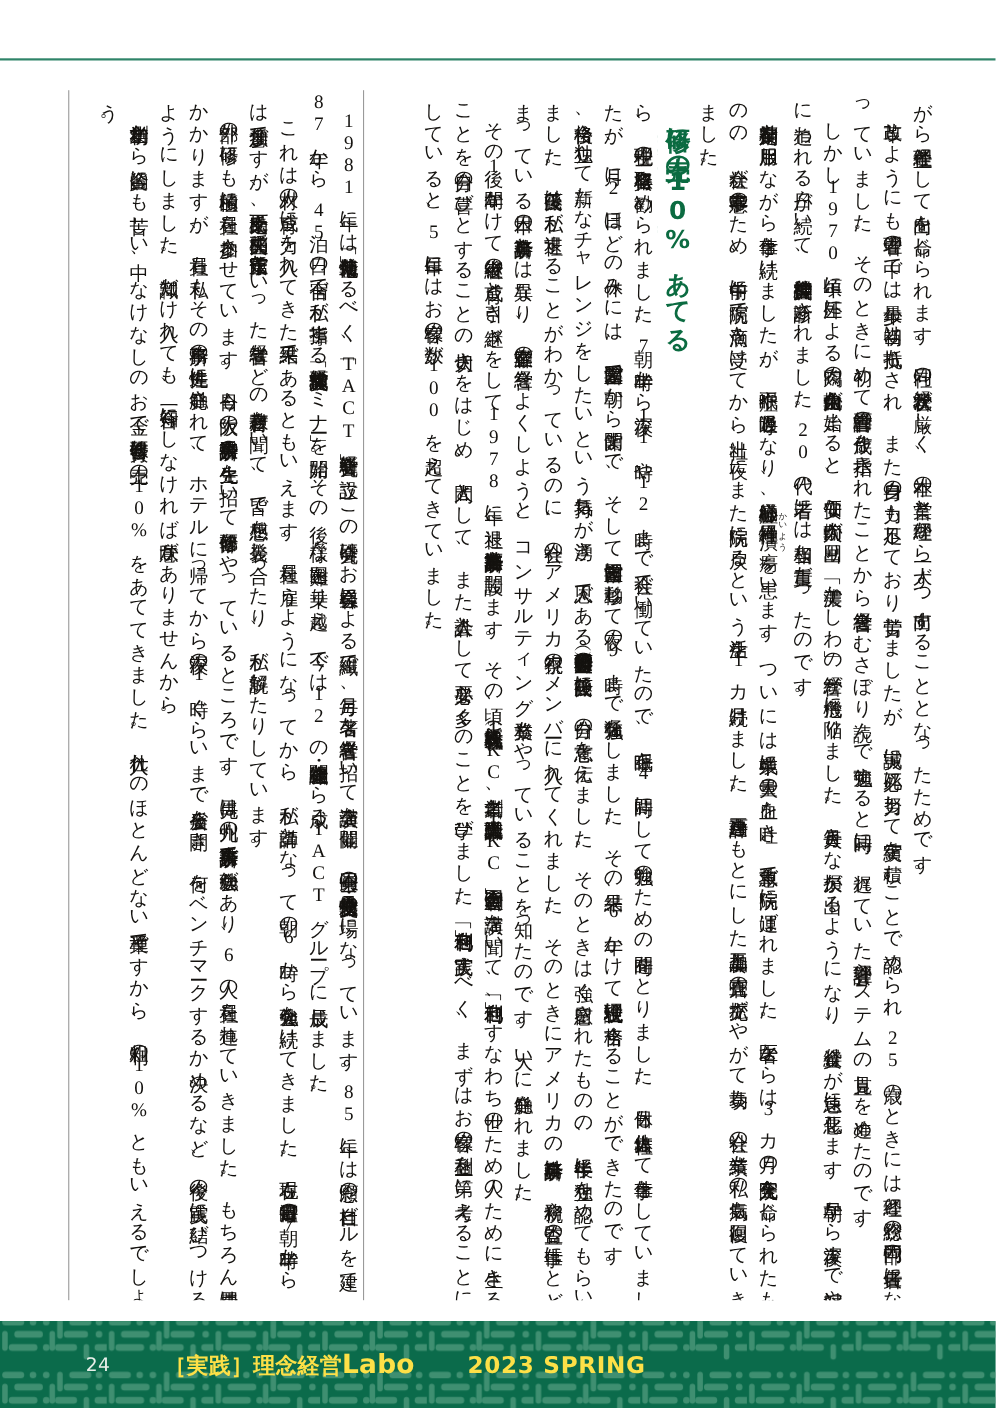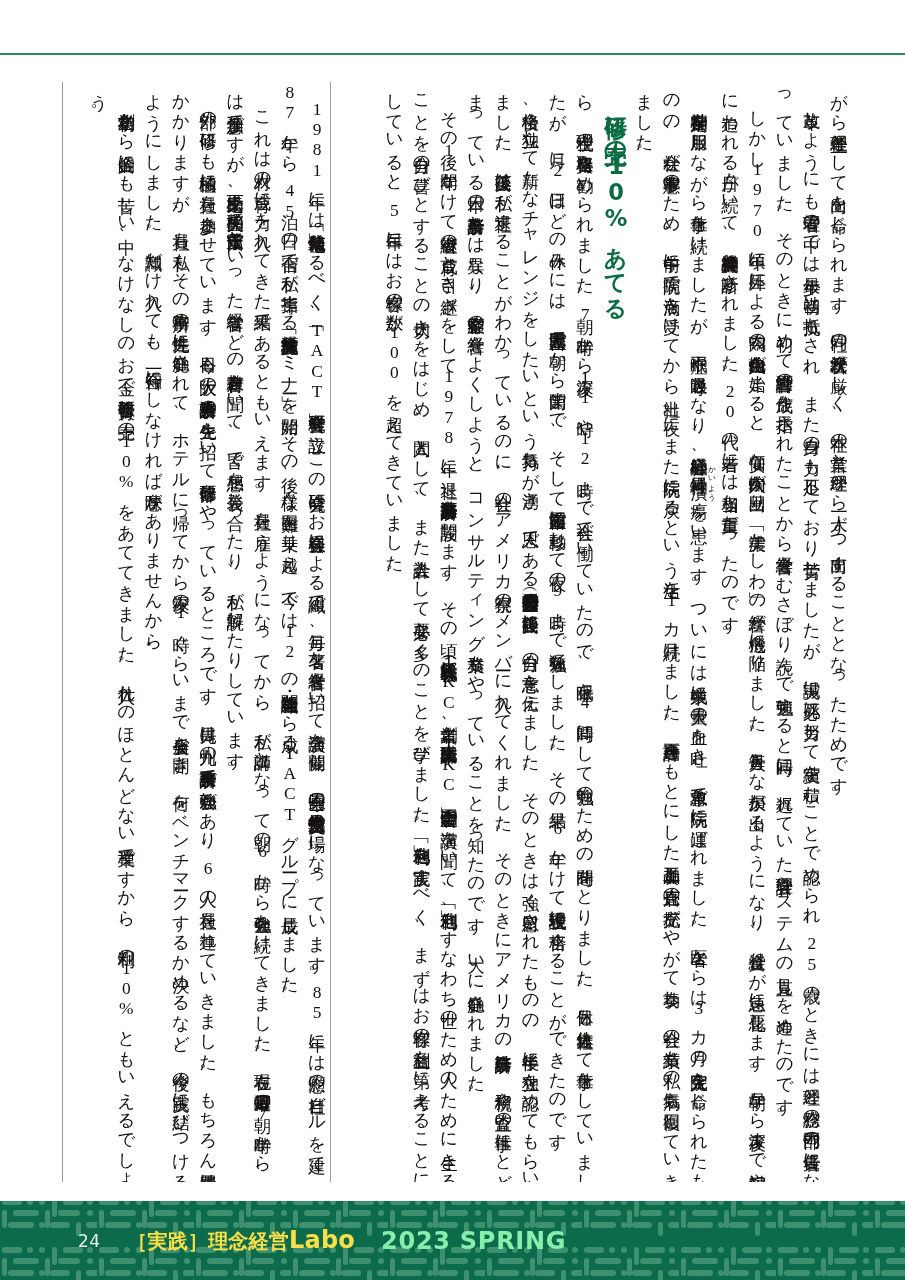--- a/index.html
+++ b/index.html
@@ -121,20 +121,21 @@
     position: absolute;
     left: 0;
     top: 0;
     width: 905px;
     height: 79px;
     display: flex;
     align-items: center;
     padding-left: 78px;
     box-sizing: border-box;
     z-index: 3;
+    gap: 22px;
   }
   .footer-page-no {
     color: #e8efe9;
     font-family: "DejaVu Sans", "Liberation Sans", sans-serif;
     font-weight: 400;
     font-size: 17px;
     letter-spacing: 0.02em;
     margin-right: 27px;
   }
   .footer-title {
@@ -143,24 +144,24 @@
     font-weight: 700;
     font-size: 20px;
     letter-spacing: 0.01em;
     white-space: nowrap;
   }
   .footer-title .labo {
     font-size: 24px;
     letter-spacing: 0.01em;
   }
   .footer-issue {
-    color: #86efac;
+    color: #fde047;
     font-family: "DejaVu Sans", "Liberation Sans", sans-serif;
     font-weight: 700;
-    font-size: 24px;
+    font-size: 21px;
     letter-spacing: 0.03em;
     margin-left: 26px;
     white-space: nowrap;
   }
 </style>
 </head>
 <body>
 
 <div class="page">
 

